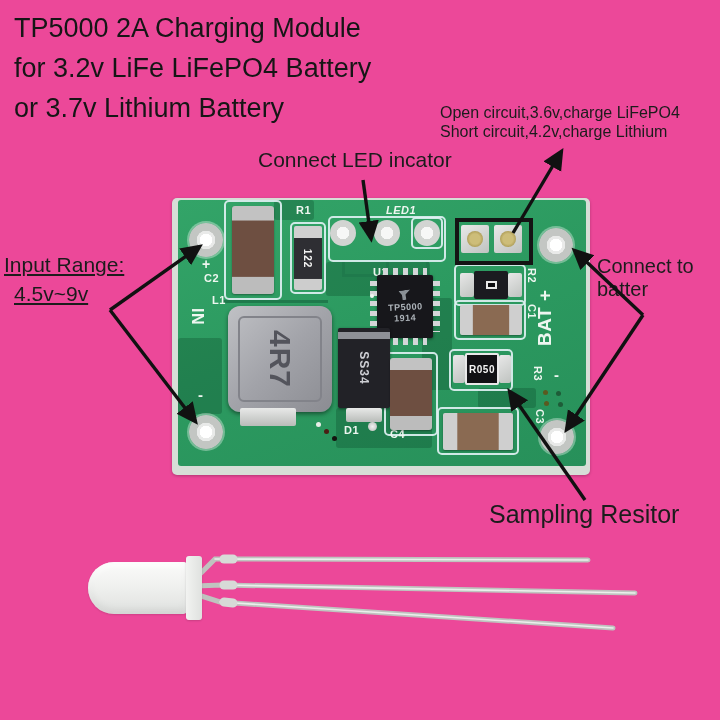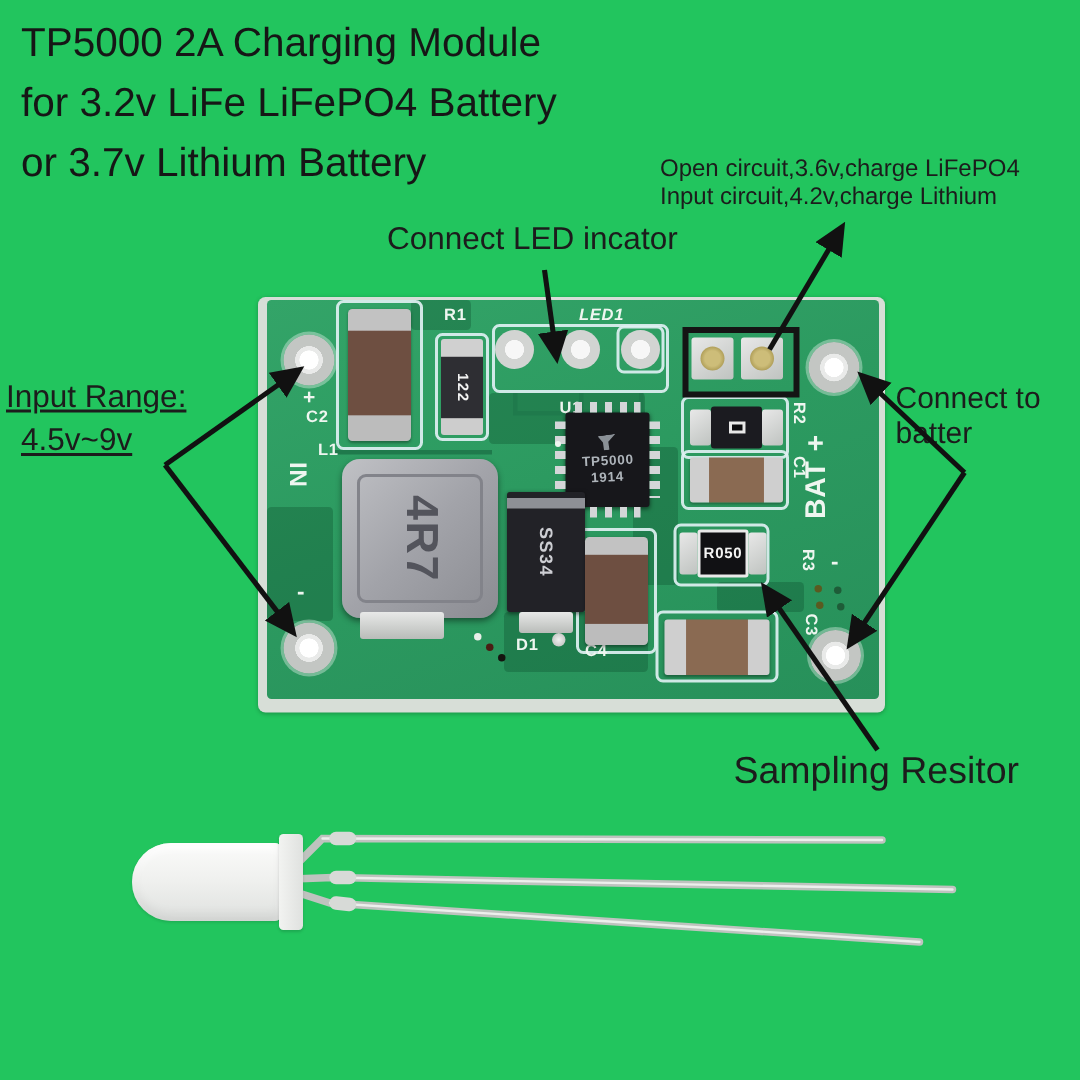--- a/index.html
+++ b/index.html
@@ -1,19 +1,19 @@
 <!DOCTYPE html>
 <html><head>
 <meta charset="utf-8">
 <style>
   * { margin:0; padding:0; box-sizing:border-box; }
   html,body { width:720px; height:720px; background:#ffffff; overflow:hidden;
     font-family:"Liberation Sans", sans-serif; color:#1c1c1c; }
   .abs { position:absolute; }
-  #stage { position:relative; width:720px; height:720px; background:#22c55e; }
+  #stage { position:relative; width:720px; height:720px; background:#ec4899; }
 
   
   .title-block { left:14px; top:8px; font-size:27px; line-height:40px; color:#161616; }
   .ann-led { left:258px; top:148px; font-size:21px; }
   .ann-jumper { left:440px; top:103px; font-size:16px; line-height:19px; }
   .ann-input { left:4px; top:250px; font-size:21px; line-height:29px;text-decoration:underline; }
   .ann-input .l2 { padding-left:10px; }
   .ann-batt { left:597px; top:255px; font-size:20px; }
   .ann-sampling { left:489px; top:500px; font-size:25px; }
 
@@ -99,21 +99,21 @@
 <div id="stage">
 
   <div class="abs title-block">
     <div>TP5000 2A Charging Module</div>
     <div>for 3.2v LiFe LiFePO4 Battery</div>
     <div>or 3.7v Lithium Battery</div>
   </div>
 
   <div class="abs ann-jumper">
     <div>Open circuit,3.6v,charge LiFePO4</div>
-    <div>Input circuit,4.2v,charge Lithium</div>
+    <div>Short circuit,4.2v,charge Lithium</div>
   </div>
   <div class="abs ann-led">Connect LED incator</div>
   <div class="abs ann-input">
     <div>Input Range:</div>
     <div class="l2">4.5v~9v</div>
   </div>
   <div class="abs ann-batt">Connect to batter</div>
   <div class="abs ann-sampling">Sampling Resitor</div>
 
   <div class="abs pcb-substrate">

